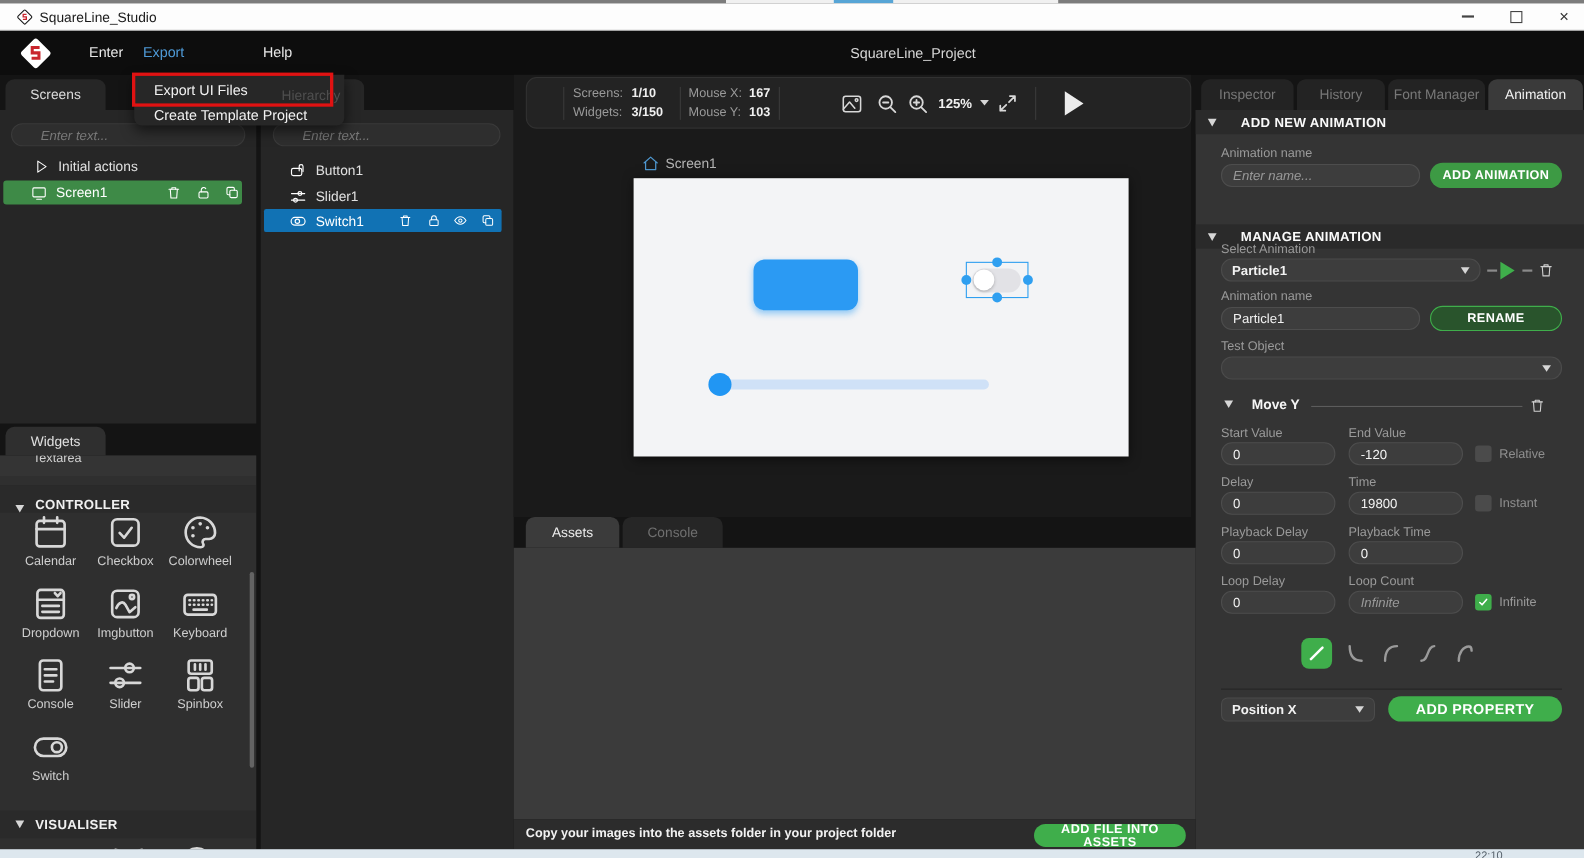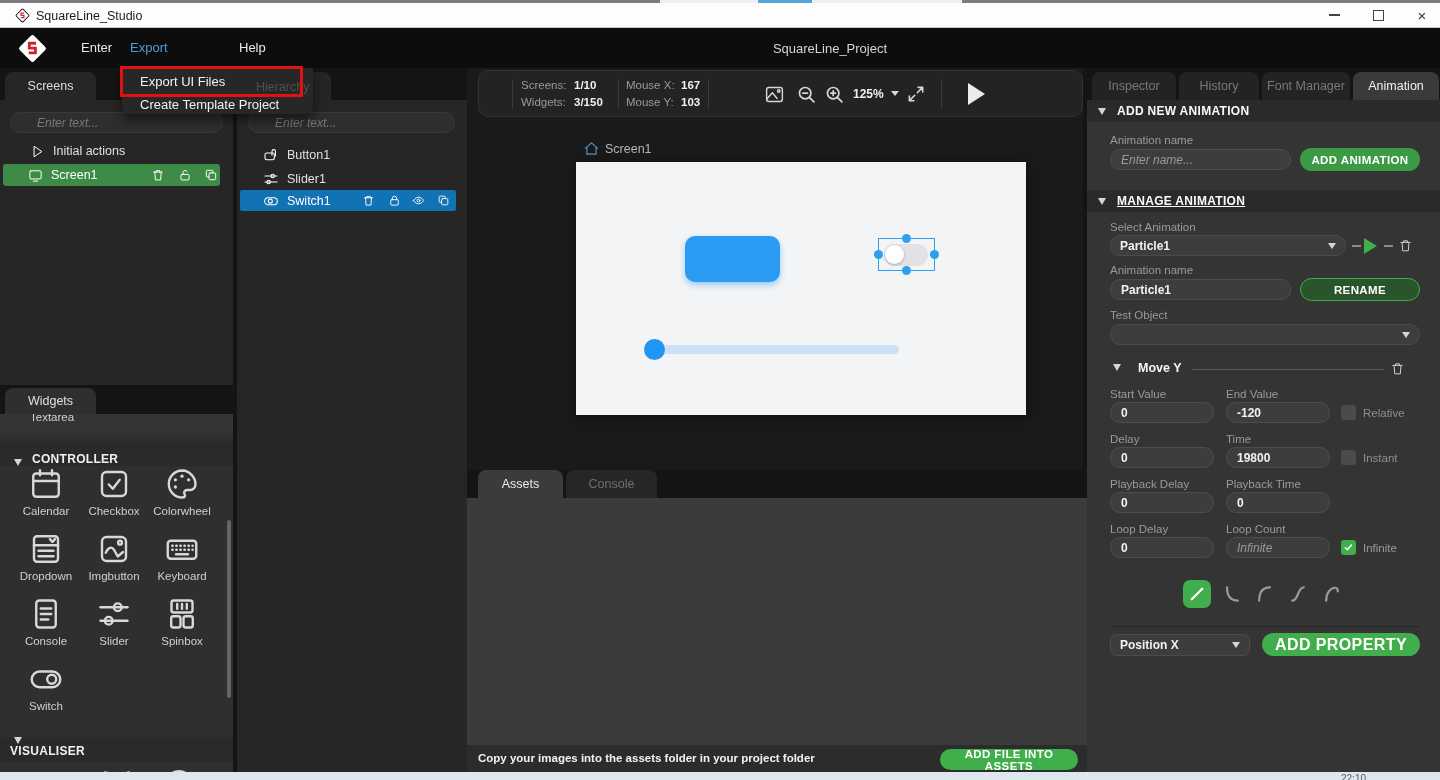--- a/index.html
+++ b/index.html
@@ -1,25 +1,25 @@
 <!DOCTYPE html>
 <html><head>
 <meta charset="utf-8">
 <style>
   html,body{margin:0;padding:0;background:#000;}
   #app{position:relative;width:1440px;height:780px;background:#141414;font-family:"Liberation Sans",sans-serif;overflow:hidden;-webkit-font-smoothing:antialiased;}
   .abs{position:absolute;}
   .tab{position:absolute;border-radius:8px 8px 0 0;display:flex;align-items:center;justify-content:center;font-size:12.5px;box-sizing:border-box;}
   .lbl{position:absolute;font-size:11.5px;color:#9a9a9a;white-space:nowrap;}
   .val{font-weight:bold;color:#f0f0f0;}
-  .field{position:absolute;background:#3d3d3d;border:1px solid #4d4d4d;border-radius:10px;color:#f2f2f2;font-weight:bold;font-size:12px;padding:0 10px;font-family:"Liberation Sans",sans-serif;outline:none;box-sizing:border-box;}
+  .field{position:absolute;background:#3d3d3d;border:1px solid #4d4d4d;border-radius:10px;color:#f2f2f2;font-weight:normal;font-size:12px;padding:0 10px;font-family:"Liberation Sans",sans-serif;outline:none;box-sizing:border-box;}
   .field::placeholder{color:#999;font-style:italic;font-weight:normal;}
   .search{position:absolute;background:#2e2e2e;border:1px solid #3a3a3a;border-radius:11px;color:#bbb;font-size:12px;font-style:italic;padding:0 8px 0 26px;font-family:"Liberation Sans",sans-serif;outline:none;box-sizing:border-box;}
   .search::placeholder{color:#787878;font-style:italic;}
-  .hdr{position:absolute;left:1087px;width:353px;height:22px;background:#2a2a2a;display:flex;align-items:center;padding-left:11px;box-sizing:border-box;color:#fafafa;font-weight:bold;font-size:12px;letter-spacing:.3px;gap:11px;}
+  .hdr{position:absolute;left:1087px;width:353px;height:22px;background:#2a2a2a;display:flex;align-items:center;padding-left:11px;box-sizing:border-box;color:#fafafa;font-weight:bold;font-size:12px;letter-spacing:.3px;gap:22px;}
   .gbtn{position:absolute;background:#3d9a44;border-radius:12px;color:#fff;font-weight:bold;font-size:11.5px;display:flex;align-items:center;justify-content:center;letter-spacing:.4px;border:none;box-sizing:border-box;font-family:"Liberation Sans",sans-serif;cursor:pointer;}
   .dd{position:absolute;background:#3d3d3d;border:1px solid #4b4b4b;border-radius:10px;display:flex;align-items:center;justify-content:space-between;color:#f2f2f2;font-weight:bold;font-size:12px;padding:0 9px;box-sizing:border-box;}
   .caret{width:0;height:0;border-left:4.5px solid transparent;border-right:4.5px solid transparent;border-top:6px solid #d6d6d6;}
   .cb{position:absolute;width:15px;height:15px;border-radius:3px;background:#4b4b4b;}
   .cb.on{background:#3fae4b;display:flex;align-items:center;justify-content:center;}
   .treerow{position:absolute;display:flex;align-items:center;color:#e0e0e0;font-size:12.5px;}
   .wcell{width:68px;height:65px;display:flex;flex-direction:column;align-items:center;}
   .wcell span{font-size:11.5px;color:#cfcfcf;margin-top:3px;}
   svg.st{fill:none;stroke:#d8d8d8;stroke-width:1.6;stroke-linecap:round;stroke-linejoin:round;display:block;}
   svg.wic{fill:none;stroke:#fff;stroke-width:1.8;stroke-linecap:round;stroke-linejoin:round;display:block;}
@@ -182,21 +182,21 @@
       </div>
       <div class="wcell">
         <svg class="st" width="36" height="36" viewBox="0 0 24 24">
             <rect x="2.5" y="7" width="19" height="10.5" rx="5.2"></rect>
             <circle cx="15.8" cy="12.2" r="3"></circle>
           </svg>
         <span>Switch</span>
       </div>
     </div>
     <div class="abs" style="left:227px;top:106px;width:4px;height:178px;background:#646464;border-radius:2px;"></div>
-    <div class="abs" style="left:0;top:323px;width:233px;height:25px;background:#2a2a2a;display:flex;align-items:flex-start;flex-direction:column;">
+    <div class="abs" style="left:0;top:323px;width:233px;height:25px;background:#2a2a2a;display:flex;align-items:center;">
       <div class="caret" style="margin-left:14px;border-top-width:7px;"></div>
       <span style="margin-left:10px;font-weight:bold;font-size:12px;color:#f0f0f0;letter-spacing:.3px;">VISUALISER</span>
     </div>
     <svg class="st" style="position:absolute;left:100px;top:350px;" width="34" height="34" viewBox="0 0 24 24">
         <path d="M3.5 6c4 0 5 4 8.5 4s5-4 8.5-4"></path>
       </svg>
     <svg class="st" style="position:absolute;left:162px;top:350px;" width="34" height="34" viewBox="0 0 24 24">
         <circle cx="12" cy="14" r="9"></circle>
       </svg>
   </div>
@@ -324,21 +324,21 @@
   <div class="abs" style="left:1087px;top:100px;width:353px;height:672px;background:#343434;"></div>
 
   <div class="hdr" style="top:100px;">
     <div class="caret" style="border-top-width:7px;"></div>
     <span>ADD NEW ANIMATION</span>
   </div>
   <span class="lbl" style="left:1110px;top:134px;">Animation name</span>
   <input class="field" style="left: 1110px; top: 149px; width: 181px; height: 21px;" placeholder="Enter name...">
   <button class="gbtn" style="left:1300px;top:148px;width:120px;height:23px;">ADD ANIMATION</button>
 
-  <div class="hdr" style="top:190px;text-decoration:underline;">
+  <div class="hdr" style="top:204px;">
     <div class="caret" style="border-top-width:7px;"></div>
     <span>MANAGE ANIMATION</span>
   </div>
   <span class="lbl" style="left:1110px;top:221px;">Select Animation</span>
   <div class="dd" style="left:1110px;top:235px;width:236px;height:21px;">
     <span>Particle1</span>
     <div class="caret"></div>
   </div>
   <div class="abs" style="left:1352px;top:245px;width:9px;height:2px;background:#8a8a8a;"></div>
   <div style="position:absolute;left:1364px;top:238px;width:0;height:0;border-top:8px solid transparent;border-bottom:8px solid transparent;border-left:13px solid #3fae4b;cursor:pointer;"></div>
@@ -413,21 +413,21 @@
     </svg>
   <svg style="position:absolute;left:1322px;top:584px;cursor:pointer;" width="20" height="20" viewBox="0 0 24 24">
       <path d="M5 20C5 11 10 4.5 16 4.5c2.4 0 3 2 3 4.5" fill="none" stroke="#9a9a9a" stroke-width="2.6" stroke-linecap="round"></path>
     </svg>
 
   <div class="abs" style="left:1110px;top:626px;width:310px;height:1px;background:#252525;"></div>
   <div class="dd" style="left:1110px;top:634px;width:140px;height:22px;border-radius:6px;">
     <span>Position X</span>
     <div class="caret"></div>
   </div>
-  <button class="gbtn" style="left:1262px;top:633px;width:158px;height:23px;background:#3fae4b;font-size:16px;">ADD PROPERTY</button>
+  <button class="gbtn" style="left:1262px;top:633px;width:158px;height:23px;background:#3fae4b;font-size:13px;">ADD PROPERTY</button>
 
   <div class="abs" style="left:0;top:772px;width:1440px;height:8px;background:#dde7ee;overflow:hidden;">
     <span style="position:absolute;left:1341px;top:1px;font-size:10px;color:#55606a;">22:10</span>
   </div>
 
   <div class="abs" style="left:122px;top:68px;width:191px;height:46px;background:#272727;border-radius:0 0 7px 7px;box-shadow:0 5px 12px rgba(0,0,0,.55);z-index:5;">
     <div class="menu-item" style="height:27px;">
       <span>Export UI Files</span>
     </div>
     <div class="menu-item" style="height:19px;">

